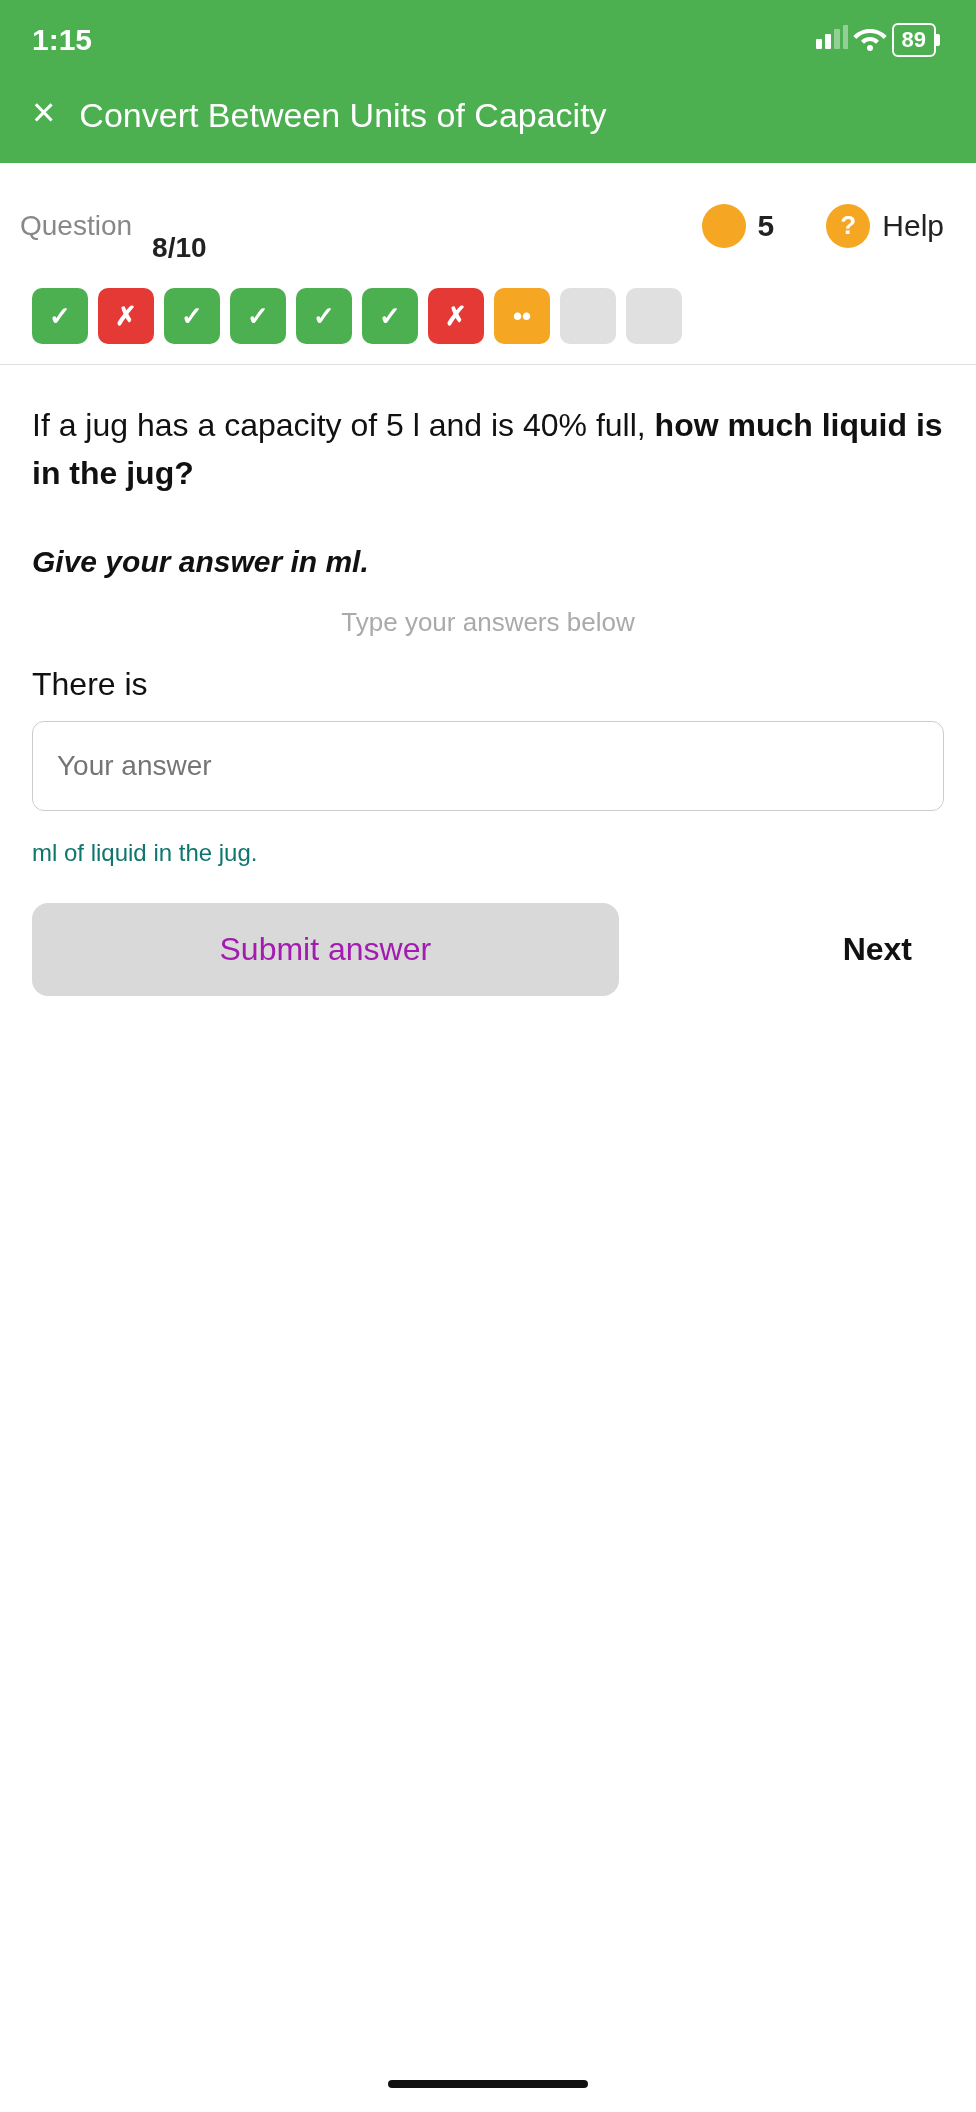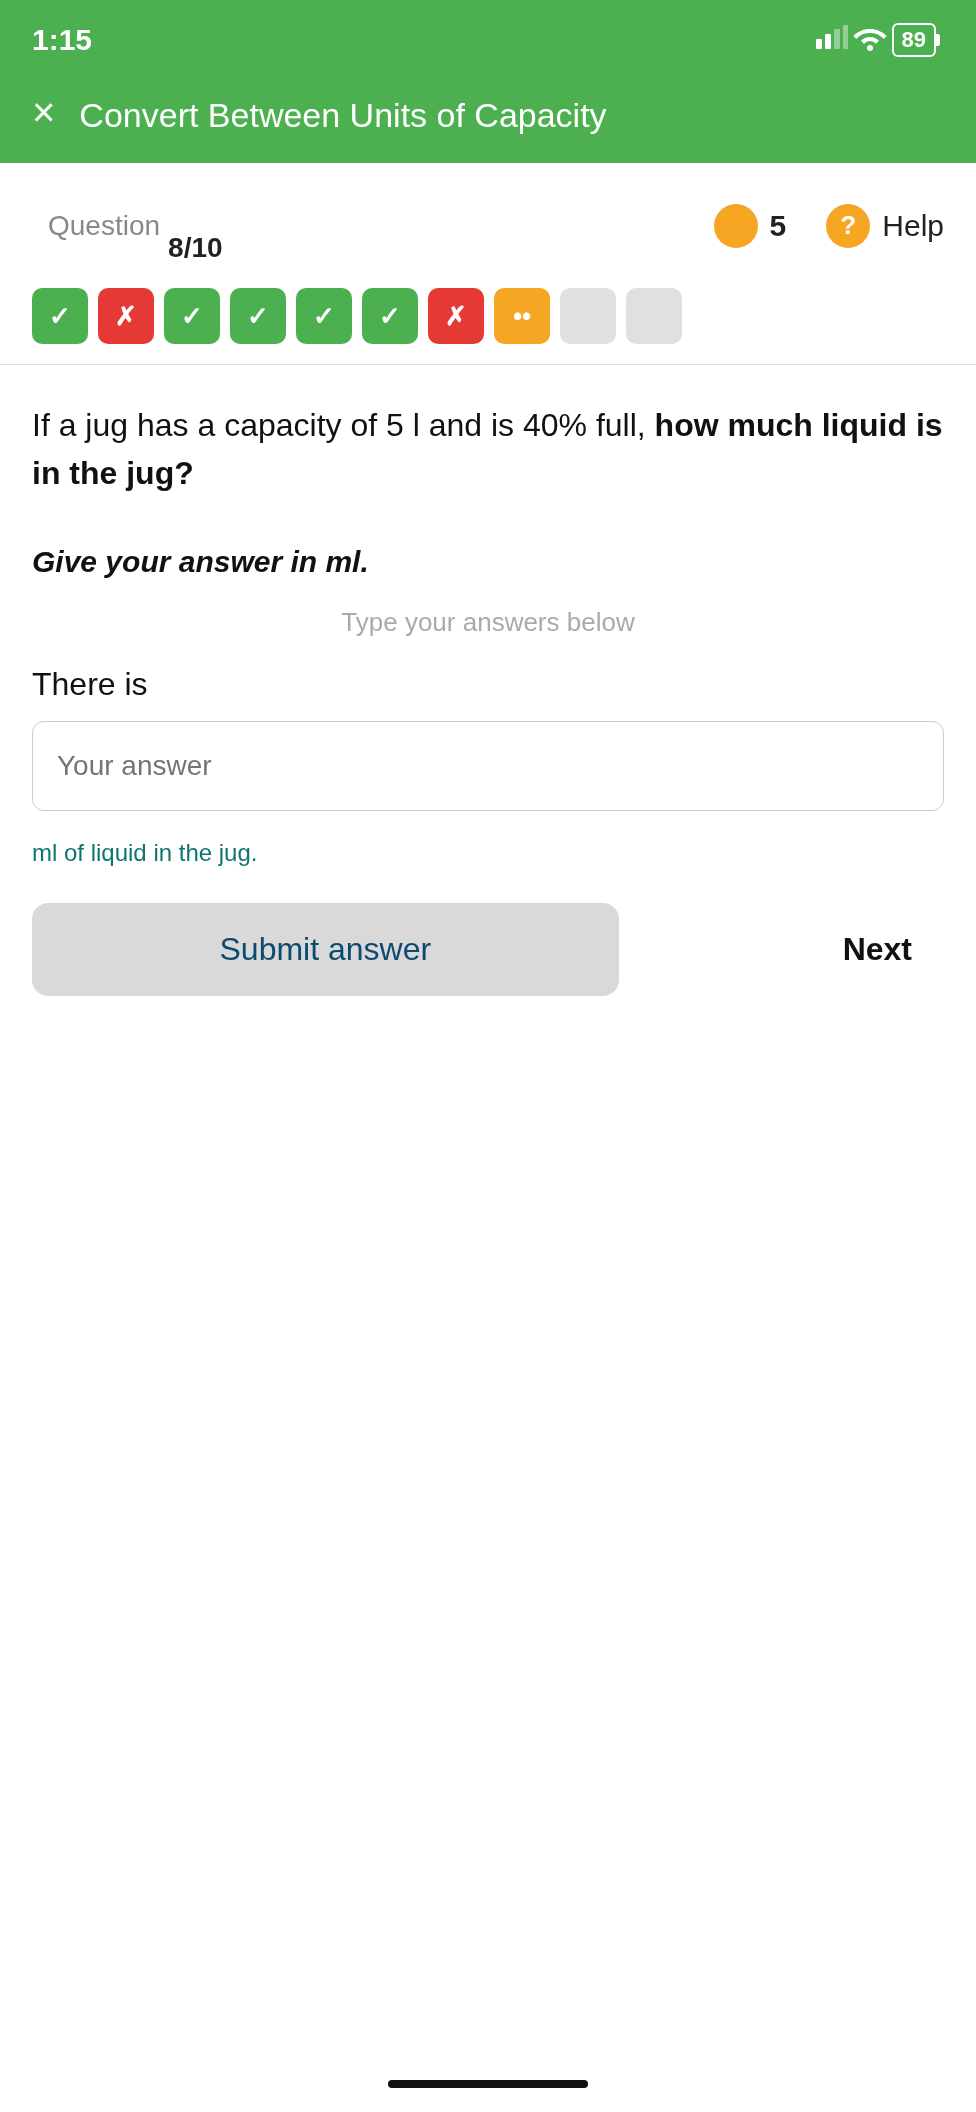--- a/index.html
+++ b/index.html
@@ -82,22 +82,22 @@
     
     .main {
       background: #fff;
       padding: 0;
     }
 
     
     .question-bar {
       display: flex;
       align-items: center;
-      padding: 24px 32px 16px 48px;
-      gap: 0;
+      padding: 24px 32px 16px 20px;
+      gap: 12px;
     }
     .question-label {
       font-size: 28px;
       color: #888;
       font-weight: 400;
     }
     .question-number {
       font-size: 28px;
       color: #222;
       font-weight: 700;
@@ -262,21 +262,21 @@
       background: none;
       border: none;
       cursor: pointer;
       padding: 24px 32px;
       flex: 1;
       text-align: left;
     }
     .btn-submit {
       font-size: 32px;
       font-weight: 500;
-      color: #0c4a6e;
+      color: #a21caf;
       background: #d9d9d9;
       border: none;
       border-radius: 16px;
       cursor: pointer;
       padding: 28px 48px;
       flex: 2;
       text-align: center;
     }
     .btn-next {
       font-size: 32px;

